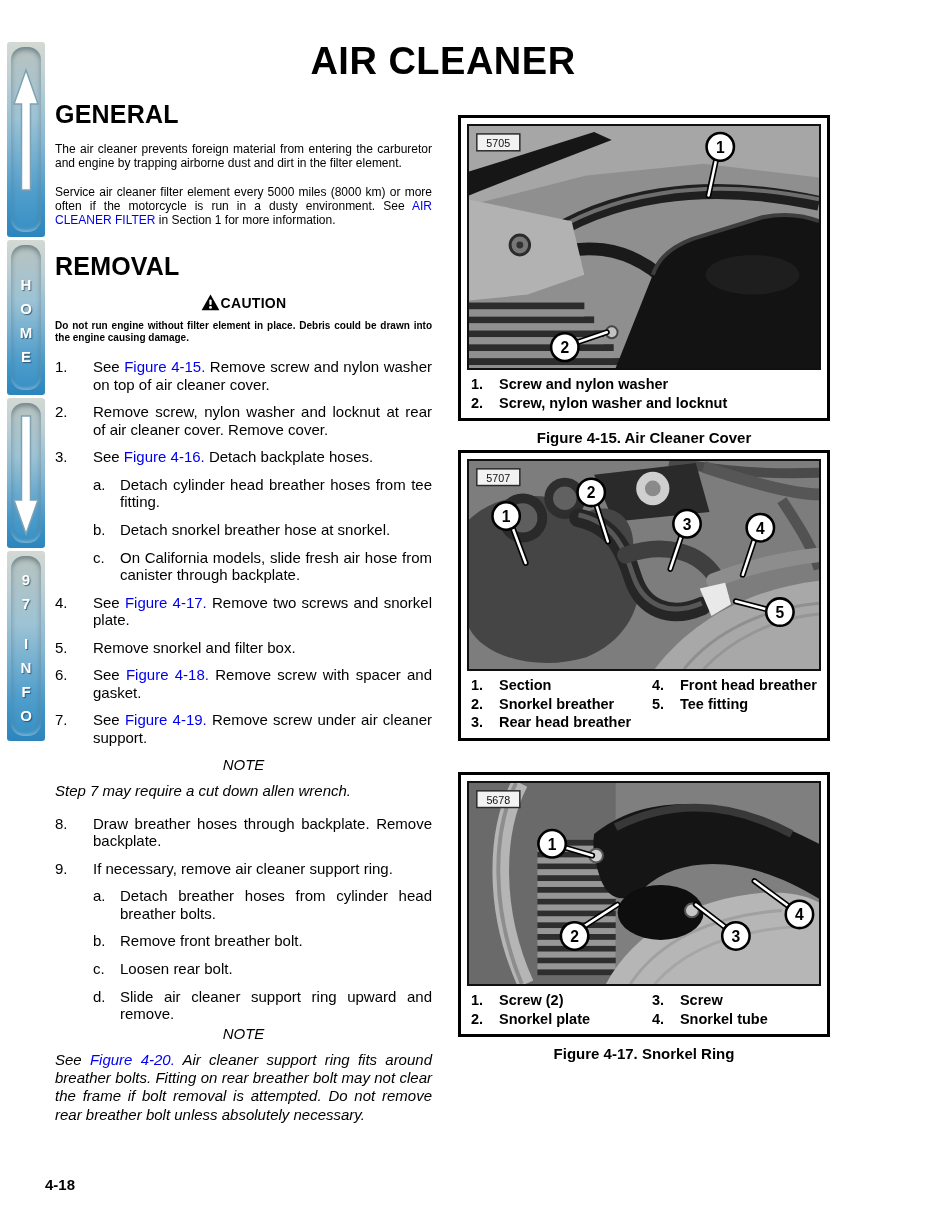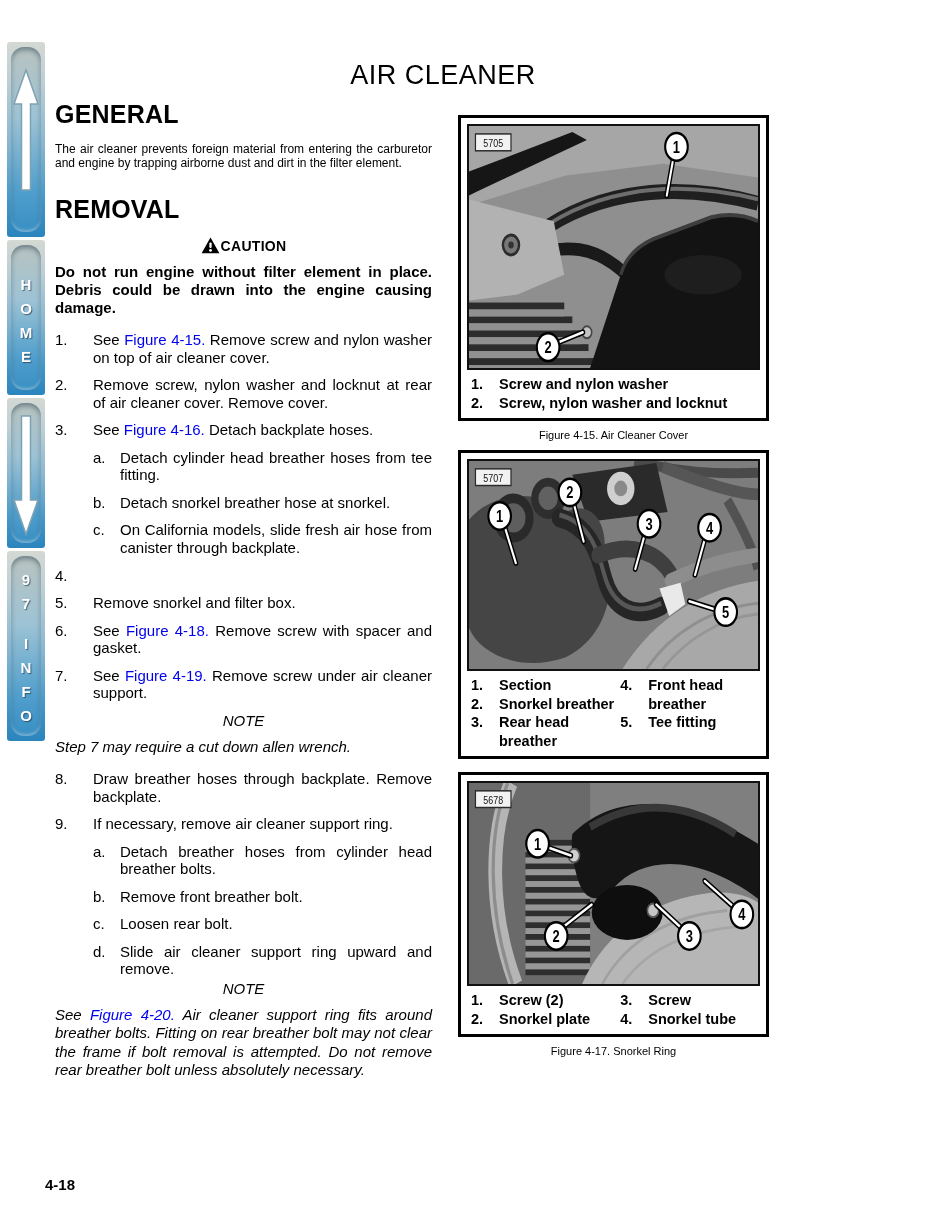--- a/index.html
+++ b/index.html
@@ -4,21 +4,21 @@
 <style>
   html,body{margin:0;padding:0;}
   body{
     width:940px;height:1216px;position:relative;overflow:hidden;
     background:#ffffff;color:#000;
     font-family:"Liberation Sans", sans-serif;
   }
   
   .page-title{
     position:absolute;left:55px;top:40px;width:776px;
-    text-align:center;font-size:27px;font-weight:normal;letter-spacing:.5px;margin-top:20px;
+    text-align:center;font-size:38px;font-weight:bold;letter-spacing:.5px;
   }
   
   .sidebar{position:absolute;left:7px;top:42px;width:38px;height:700px;}
   .pill{
     position:absolute;left:0;width:38px;border-radius:3px;
     background:linear-gradient(180deg,#d4d9d3 0%,#bccfd5 20%,#86b7d1 52%,#3c94c9 84%,#2b84bb 100%);
   }
   .pill::before{
     content:"";position:absolute;left:4px;right:4px;top:5px;bottom:5px;border-radius:13px;
     background:linear-gradient(180deg,#b9c3c0 0%,#9dc3d5 38%,#509ecc 78%,#3890c4 100%);
@@ -35,43 +35,43 @@
   .left-col{position:absolute;left:55px;top:100px;width:377px;}
   .section-heading{font-size:25px;font-weight:bold;margin:0 0 13px;letter-spacing:.2px;}
   .removal-heading{margin-top:25px;}
   .body-p{font-size:12px;line-height:1.17;text-align:justify;margin:0 0 15px;}
   .link{color:#0000ee;text-decoration:none;cursor:pointer;}
   .caution-head{
     display:flex;justify-content:center;align-items:center;gap:1px;
     font-size:14px;font-weight:bold;margin:12px 0 9px;letter-spacing:.3px;
   }
   .caution-head svg{display:block;}
-  .caution-text{font-size:15px;font-weight:bold;line-height:1.2;text-align:justify;margin:0 0 14px;}
+  .caution-text{font-size:10px;font-weight:bold;line-height:1.2;text-align:justify;margin:0 0 14px;}
   .step{display:flex;font-size:15px;line-height:1.17;margin:0 0 10px;}
   .step-num{flex:none;width:38px;}
   .step-text{flex:1;text-align:justify;}
   .substep{display:flex;font-size:15px;line-height:1.17;margin:10px 0 0 38px;}
   .substep-letter{flex:none;width:27px;}
   .substep-text{flex:1;text-align:justify;}
   .note-label{text-align:center;font-style:italic;font-size:15px;margin:2px 0 9px;}
   .note-text{font-style:italic;font-size:15px;line-height:1.22;text-align:justify;margin:0 0 14px;}
   
-  .figure{position:absolute;left:458px;width:311px;}
+  .figure{position:absolute;left:458px;width:372px;}
   .fig-1{top:115px;}
   .fig-2{top:450px;}
   .fig-3{top:772px;}
   .figbox{border:3px solid #000;background:#fff;padding:6px 6px 3px;}
   .photo{display:block;width:100%;border:2px solid #111;box-sizing:border-box;}
   .legend{padding:5px 2px 3px 4px;font-size:14.5px;font-weight:bold;}
   .legend-cols{display:flex;}
   .legend-col1{flex:0 0 52%;}
   .legend-col2{flex:1;}
   .legend-row{display:flex;line-height:1.28;}
   .legend-num{flex:none;width:28px;}
-  .figcaption{text-align:center;font-weight:normal;font-size:11px;margin-top:8px;}
+  .figcaption{text-align:center;font-weight:bold;font-size:15px;margin-top:8px;}
   
   .page-number{position:absolute;left:45px;top:1176px;font-size:15px;font-weight:bold;}
   
   .co-line-b{stroke:#000;stroke-width:6;stroke-linecap:round;}
   .co-line-w{stroke:#fff;stroke-width:2.6;stroke-linecap:round;}
   .co-circle{fill:#fff;stroke:#000;stroke-width:2.6;}
   .co-text{font-weight:bold;font-size:16px;fill:#000;text-anchor:middle;}
   .idtag-rect{fill:#f2f2f2;stroke:#2a2a2a;stroke-width:1.5;}
   .idtag-text{font-size:11px;fill:#111;text-anchor:middle;}
 </style>
@@ -110,20 +110,21 @@
       </div>
   </div>
 </div>
 
 <div class="page-title">AIR CLEANER</div>
 
 <div class="left-col">
 
   <div class="section-heading">GENERAL</div>
   <p class="body-p">The air cleaner prevents foreign material from entering the carburetor and engine by trapping airborne dust and dirt in the filter element.</p>
+  <p class="body-p"><span>Service air cleaner filter element every 5000 miles (8000 km) or more often if the motorcycle is run in a dusty environment. See </span><a class="link">AIR CLEANER FILTER</a><span> in Section 1 for more information.</span></p>
 
   <div class="section-heading removal-heading">REMOVAL</div>
 
   <div class="caution-head">
     <svg width="19" height="17" viewBox="0 0 19 17">
       <path d="M9.5,0.6 L18.4,16.2 L0.6,16.2 Z" fill="#000"></path>
       <rect x="8.35" y="5.4" width="2.3" height="5.6" rx="1.1" fill="#fff"></rect>
       <circle cx="9.5" cy="13.4" r="1.45" fill="#fff"></circle>
     </svg>
     <span>CAUTION</span>
@@ -150,20 +151,21 @@
       <span class="substep-letter">b.</span>
       <span class="substep-text">Detach snorkel breather hose at snorkel.</span>
     </div>
   <div class="substep" style="margin-bottom:10px;">
       <span class="substep-letter">c.</span>
       <span class="substep-text">On California models, slide fresh air hose from canister through backplate.</span>
     </div>
 
   <div class="step">
     <span class="step-num">4.</span>
+    <span class="step-text"><span>See </span><a class="link">Figure 4-17.</a><span> Remove two screws and snorkel plate.</span></span>
   </div>
   <div class="step">
     <span class="step-num">5.</span>
     <span class="step-text">Remove snorkel and filter box.</span>
   </div>
   <div class="step">
     <span class="step-num">6.</span>
     <span class="step-text"><span>See </span><a class="link">Figure 4-18.</a><span> Remove screw with spacer and gasket.</span></span>
   </div>
   <div class="step">

